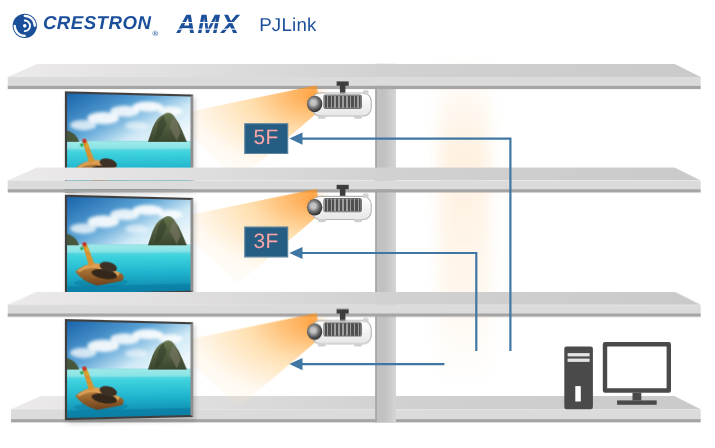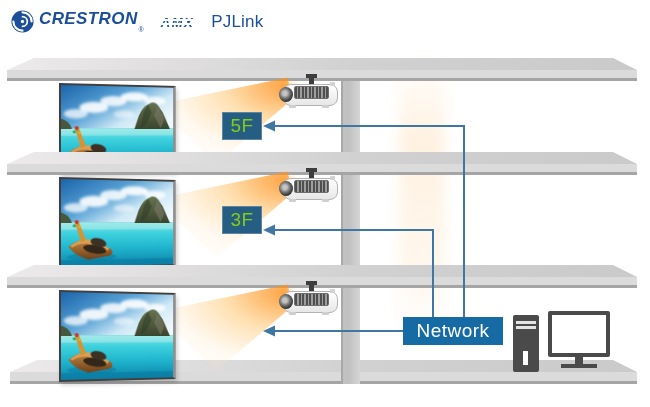--- a/index.html
+++ b/index.html
@@ -12,21 +12,21 @@
   .abs{position:absolute}
   .scene{position:relative;width:650px;height:407px}
 
   
   .logo-row{position:absolute;left:10px;top:9px;display:flex;align-items:center;gap:17px;z-index:10}
   .logo{display:flex;align-items:flex-start;color:var(--logo-navy,#1b4f9a);white-space:nowrap}
   .swirl{width:25px;height:25px;margin-right:4px}
   .crestron-text{font-size:17px;font-weight:700;font-style:italic;letter-spacing:.4px}
   .reg{font-size:7px;align-self:flex-end;margin:0 0 1px 1px}
   .amx-wrap{position:relative;display:inline-block}
-  .amx-text{font-size:13px;font-weight:700;font-style:italic;letter-spacing:1.5px}
+  .amx-text{font-size:24px;font-weight:700;font-style:italic;letter-spacing:1.5px}
   .amx-slit{position:absolute;left:-2px;right:-2px;height:1.6px;background:#fff}
   .pjlink-text{font-size:17px;font-weight:400;letter-spacing:.2px}
 
   
   .column{left:341px;top:58px;width:19px;height:326px;
     background:linear-gradient(90deg,#a9a8a8 0 2px,#c2c1c1 2px 8px,#d6d5d5);z-index:1}
   .warm-band{left:399px;top:52px;width:46px;height:295px;z-index:1;
     background:linear-gradient(180deg,rgba(255,233,209,0),rgba(255,227,195,.5) 30%,rgba(255,236,214,.45) 72%,rgba(255,233,209,0));
     filter:blur(7px)}
   .slab-surface{left:7px;top:0;width:630px;height:12px;
@@ -63,21 +63,21 @@
     background:linear-gradient(180deg,#ffffff,#e7e7e7);border:1px solid #b3b3b3}
   .pj-vent{left:13px;top:12px;width:35px;height:13px;border:1px solid #6e6e6e;border-radius:2px;
     background:repeating-linear-gradient(90deg,#4f4f4f 0 2px,#9e9e9e 2px 3.5px)}
   .pj-lens{left:-2px;top:13px;width:14px;height:15px;border-radius:50%;
     background:radial-gradient(circle at 42% 42%,#c4c4c4 18%,#6c6c6c 45%,#262626 75%)}
   .pj-knob{left:49px;top:8px;width:5px;height:4px;background:#d2d2d2;border-radius:1px}
   .pj-foot{top:31px;width:7px;height:3px;background:#cfcfcf;border-radius:1px}
   .pj-foot.a{left:8px}.pj-foot.b{left:41px}
 
   .floor-label{left:222px;top:54px;width:40px;height:28px;z-index:6;
-    background:var(--floor-label-bg,#265d83);color:#84cc16;font-size:19px;
+    background:var(--floor-label-bg,#265d83);color:#fca5a5;font-size:19px;
     display:flex;align-items:center;justify-content:center;letter-spacing:.5px;
     box-shadow:0 0 0 1px rgba(255,255,255,.25) inset}
 
   
   .cables{left:0;top:0;width:650px;height:407px;z-index:5;pointer-events:none}
 
   
   .network-box{left:403px;top:317px;width:100px;height:28px;z-index:6;
     background:var(--network-bg,#176ba5);color:#fff;font-size:19px;letter-spacing:.5px;
     display:flex;align-items:center;justify-content:center}
@@ -260,21 +260,20 @@
       <path d="M274 230 H433 V319"></path>
       <path d="M274 331 H404"></path>
     </g>
     <g fill="#3f76a3">
       <polygon points="263,126 275,120.5 275,131.5"></polygon>
       <polygon points="263,230 275,224.5 275,235.5"></polygon>
       <polygon points="263,331 275,325.5 275,336.5"></polygon>
     </g>
   </svg>
 
-  <div class="abs network-box">Network</div>
   <div class="abs tower">
     <div class="abs tower-slit s1"></div>
     <div class="abs tower-slit s2"></div>
     <div class="abs tower-slot"></div>
   </div>
   <div class="abs monitor">
     <div class="monitor-screen"></div>
     <div class="monitor-neck"></div>
     <div class="monitor-base"></div>
   </div>

